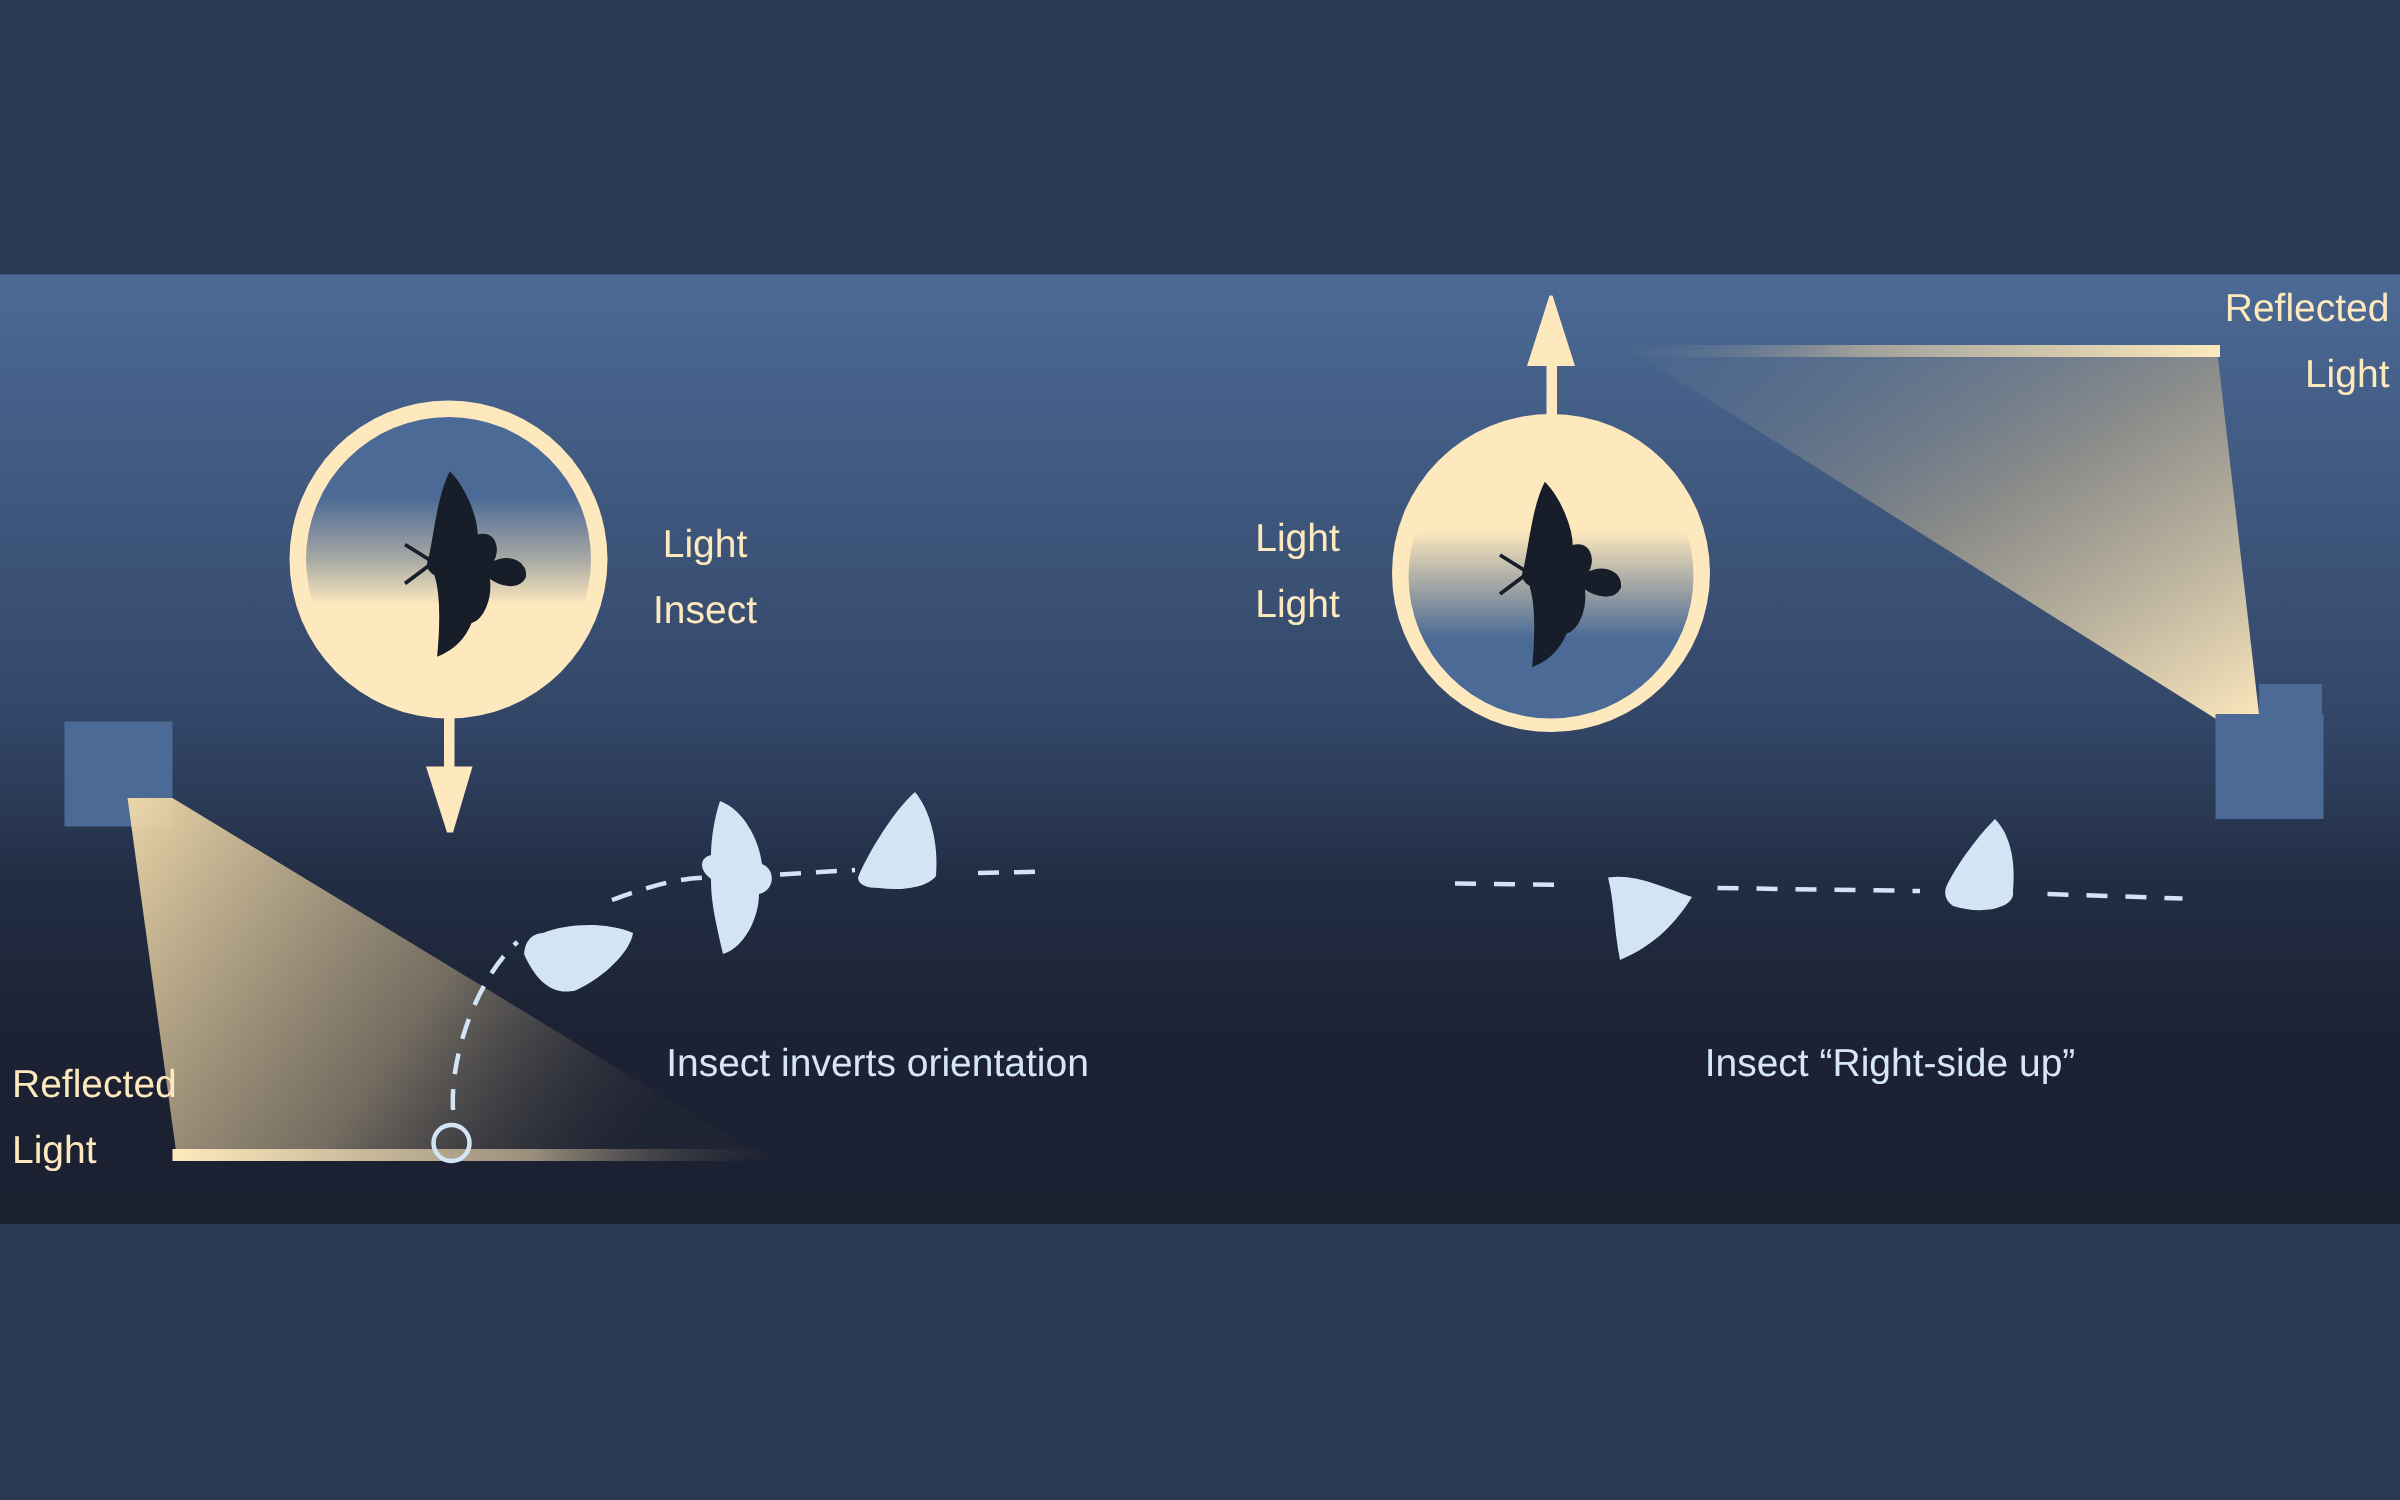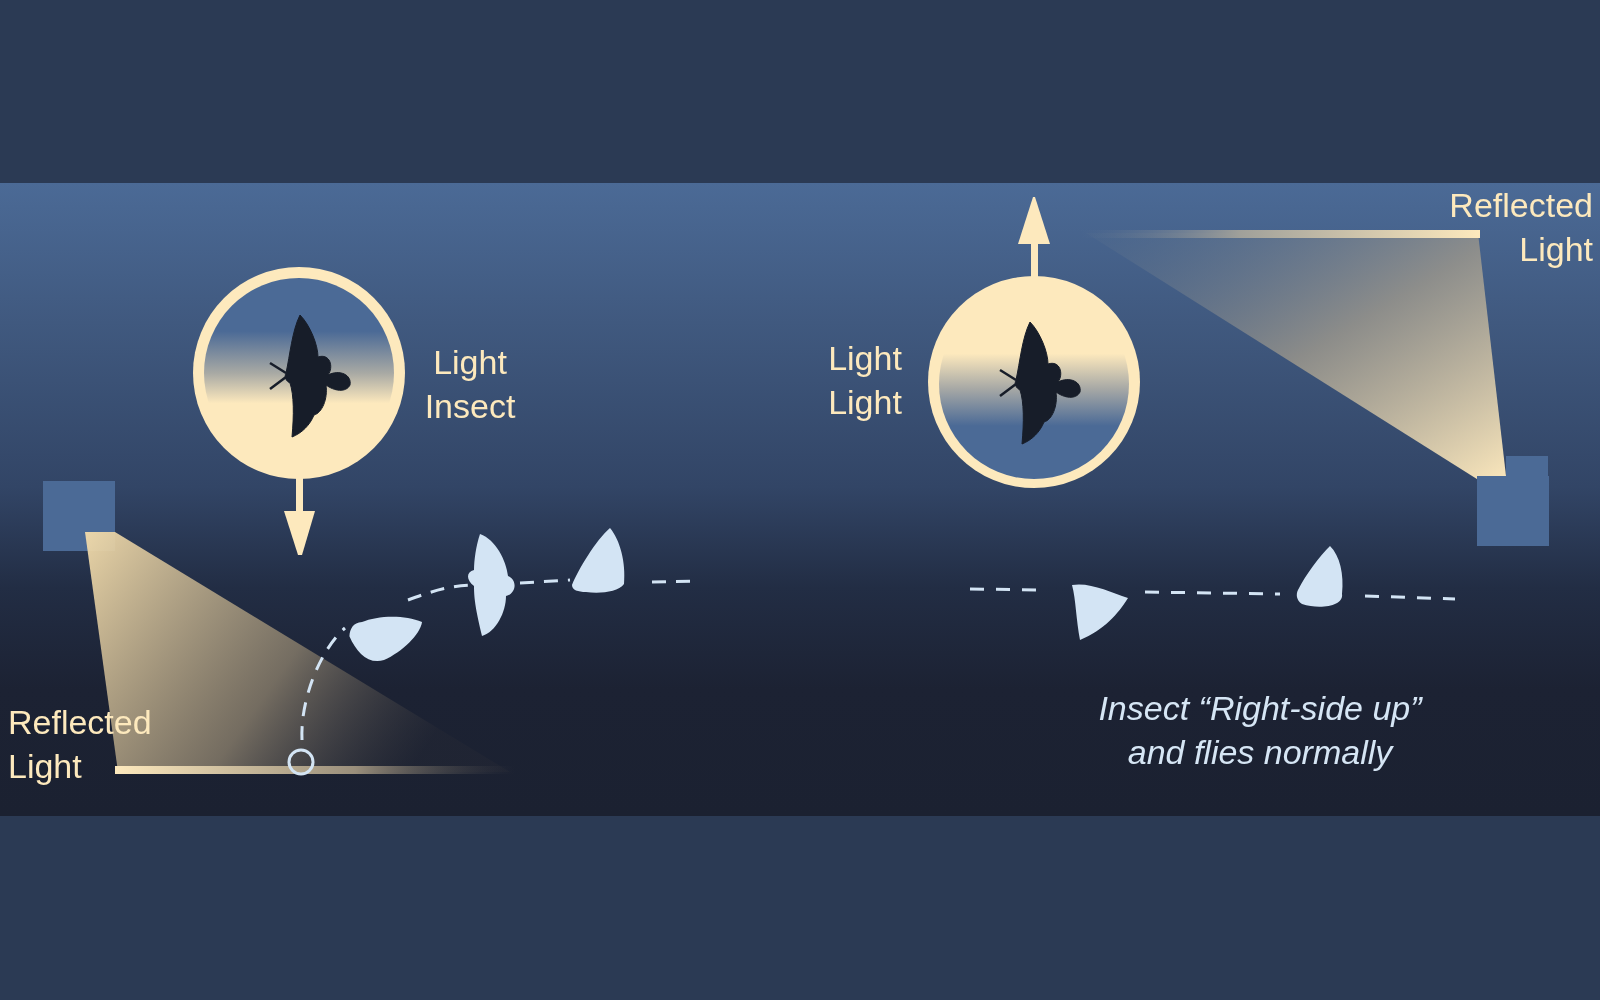--- a/index.html
+++ b/index.html
@@ -1,20 +1,20 @@
 <!DOCTYPE html>
 <html><head>
 <meta charset="utf-8">
 <style>
   html,body{margin:0;padding:0;}
   body{width:1600px;height:1000px;background:#2b3a54;position:relative;overflow:hidden;font-family:"Liberation Sans",sans-serif;}
   .band{position:absolute;left:0;top:183px;width:1600px;height:633px;
     background:linear-gradient(180deg,#4b6a96 0%,#40597f 22%,#324566 48%,#222d44 64%,#1c2233 80%,#1b2131 100%);}
   svg.scene{position:absolute;left:0;top:0;width:1600px;height:1000px;}
-  .label{position:absolute;font-size:34px;line-height:44px;text-align:center;}
+  .label{position:absolute;font-size:26px;line-height:44px;text-align:center;}
   .cream{color:#fde9bd;}
   .pale{color:#d6e6f5;}
 </style>
 </head>
 <body>
 
 <div class="band"></div>
 
 <svg class="scene" viewBox="0 0 1600 1000" xmlns="http://www.w3.org/2000/svg">
   <defs>
@@ -116,26 +116,26 @@
 
 <div class="label cream" style="left:400px;top:340px;width:140px;">
   <div>Light</div>
   <div>Insect</div>
 </div>
 <div class="label cream" style="left:8px;top:700px;width:170px;text-align:left;">
   <div>Reflected</div>
   <div>Light</div>
 </div>
 <div class="label pale" style="left:370px;top:686px;width:430px;">
+  <div>Insect inverts orientation</div>
 </div>
 
 <div class="label cream" style="left:795px;top:336px;width:140px;">
   <div>Light</div>
   <div>Light</div>
 </div>
 <div class="label cream" style="left:1400px;top:183px;width:193px;text-align:right;">
   <div>Reflected</div>
   <div>Light</div>
 </div>
-<div class="label pale" style="left:1040px;top:686px;width:440px;font-style:italic;">
+<div class="label pale" style="left:1040px;top:686px;width:440px;">
   <div>Insect “Right-side up”</div>
-  <div>and flies normally</div>
 </div>
 
 </body></html>

